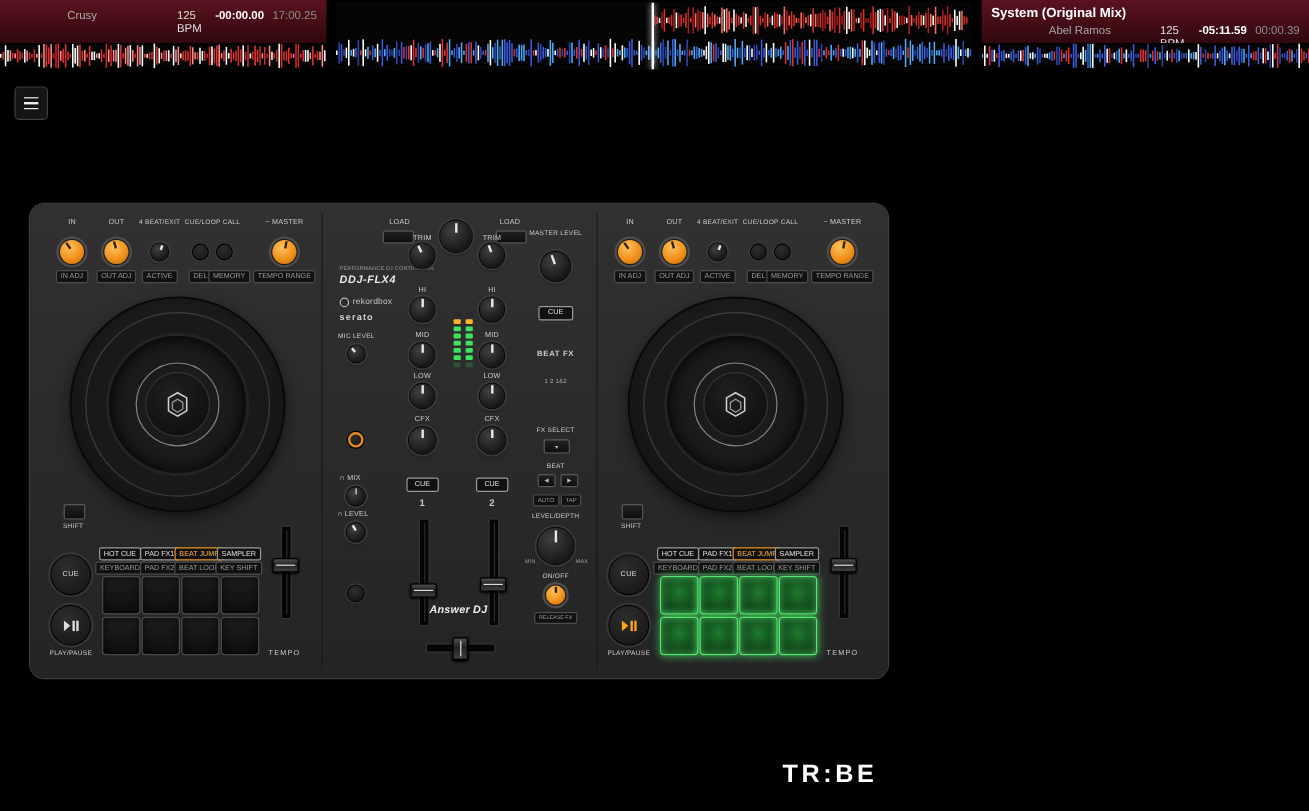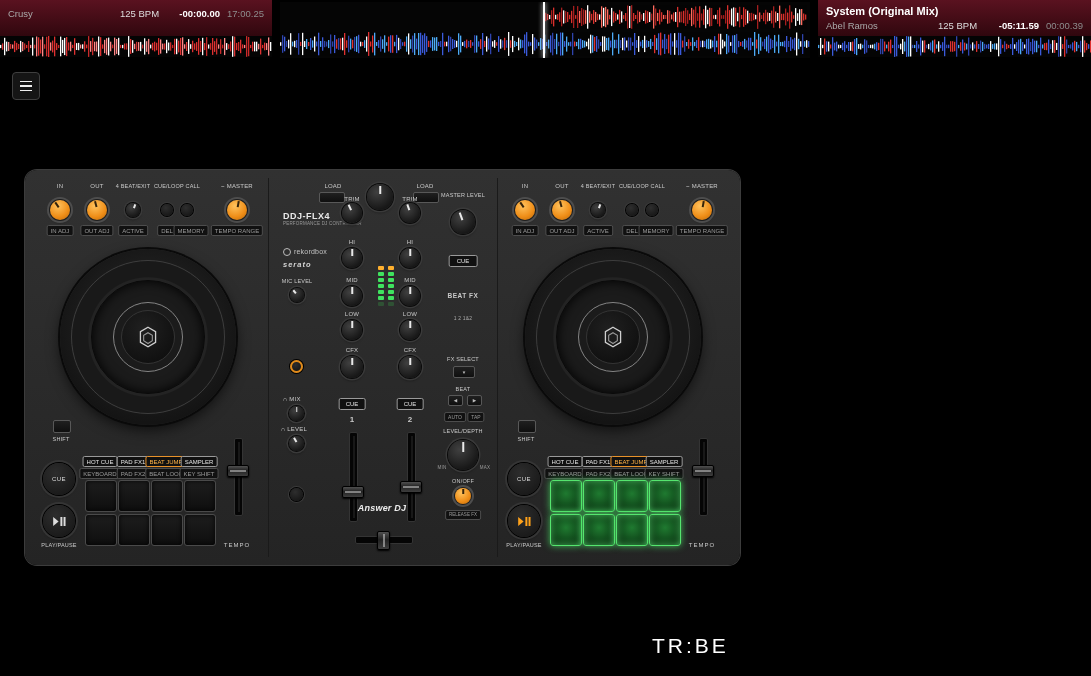--- a/index.html
+++ b/index.html
@@ -3,21 +3,21 @@
 <meta charset="utf-8">
 <style>
   html,body{margin:0;padding:0;background:#000;}
   body{font-family:"Liberation Sans",sans-serif;}
   #app{position:relative;width:1091px;height:676px;background:#000;overflow:hidden;color:#fff;}
 
   
   .deckhdr{position:absolute;height:36px;background:linear-gradient(180deg,#5a1220,#30070e);box-sizing:border-box;padding:5px 8px;overflow:hidden;}
   .deckhdr .t{font-size:11px;font-weight:bold;color:#fff;white-space:nowrap;}
   .deckhdr .meta{display:flex;align-items:baseline;margin-top:3px;font-size:9.5px;}
-  .deckhdr .artist{color:#a9a9a9;width:112px;white-space:nowrap;overflow:hidden;}
+  .deckhdr .artist{color:#a9a9a9;width:112px;white-space:nowrap;overflow:hidden;margin-left:48px;}
   .deckhdr .bpm{color:#dedede;}
   .deckhdr .times{margin-left:auto;display:flex;gap:7px;align-items:baseline;}
   .deckhdr .tm{color:#fff;font-weight:bold;}
   .deckhdr .ts{color:#8d8d8d;}
   .wave{position:absolute;overflow:hidden;background:#040404;}
 
   
   #menu-btn{position:absolute;left:12px;top:72px;width:26px;height:26px;background:#151515;border:1px solid #3f3f3f;border-radius:4px;display:flex;flex-direction:column;justify-content:center;align-items:center;gap:3px;cursor:pointer;}
   #menu-btn i{display:block;width:12px;height:1.5px;background:#eee;}
 
@@ -48,21 +48,21 @@
   .xtrack{position:absolute;height:6px;background:#050505;border:1px solid #343434;border-radius:2px;}
   .meter{position:absolute;display:flex;flex-direction:column;gap:2px;}
   .seg{width:6px;height:4px;border-radius:1px;}
   .jog{position:absolute;width:176px;height:176px;border-radius:50%;background:radial-gradient(circle at 50% 45%,#2f2f2f,#141414 72%);box-shadow:0 0 0 2px #0a0a0a,0 5px 14px rgba(0,0,0,.65);}
   .jog .r1{position:absolute;inset:11px;border-radius:50%;border:1px solid #3d3d3d;background:radial-gradient(circle,#232323 0 55%,#191919 56%);}
   .jog .r2{position:absolute;inset:31px;border-radius:50%;background:#1b1b1b;border:1px solid #0a0a0a;box-shadow:inset 0 0 12px #000;}
   .jog .r3{position:absolute;inset:53px;border-radius:50%;border:1.5px solid #848484;}
   .jog .hub{position:absolute;inset:61px;border-radius:50%;background:radial-gradient(circle at 42% 35%,#202020,#0b0b0b);border:1px solid #343434;display:flex;align-items:center;justify-content:center;}
 
   
-  #tribe-logo{position:absolute;left:652px;top:634px;font-size:21px;font-weight:400;letter-spacing:3px;color:#fff;}
+  #tribe-logo{position:absolute;left:652px;top:634px;font-size:21px;font-weight:700;letter-spacing:3px;color:#fff;}
 
   
   #sidebar{position:absolute;left:764px;top:0;width:327px;height:676px;background:#000;border-left:1px solid #1c1c1c;box-sizing:border-box;}
   #skip-link{position:absolute;right:16px;top:644px;color:#cfcfcf;font-size:11px;cursor:pointer;display:flex;align-items:center;gap:4px;}
   #skip-link .ch{font-size:13px;line-height:1;}
 </style>
 </head>
 <body>
 
 <div id="app">
@@ -855,26 +855,26 @@
     <div class="fcap" style="left:202px;top:295px;"></div>
     <div class="lbl" style="left:212px;top:372px;letter-spacing:1px;">TEMPO</div>
 
     <div class="lbl" style="left:308px;top:13px;">LOAD</div>
     <div class="sbtn" style="left:294px;top:22px;width:24px;height:9px;"></div>
     <div class="lbl" style="left:400px;top:13px;">LOAD</div>
     <div class="sbtn" style="left:388px;top:22px;width:24px;height:9px;"></div>
     <div class="knob" style="left:342px;top:14px;width:26px;height:26px;--rot:0deg;"></div>
 
     <div class="lbl" style="left:258px;top:52px;transform:none;font-size:4.5px;color:#9a9a9a;text-align:left;">PERFORMANCE DJ CONTROLLER</div>
-    <div class="lbl b" style="left:258px;top:42px;transform:none;font-size:9px;color:#e8e8e8;text-align:right;letter-spacing:.5px;">DDJ-FLX4</div>
+    <div class="lbl b" style="left:258px;top:59px;transform:none;font-size:9px;color:#e8e8e8;text-align:right;letter-spacing:.5px;font-style:italic;">DDJ-FLX4</div>
     <div style="position:absolute;left:258px;top:78px;display:flex;align-items:center;gap:3px;">
       <span style="width:6px;height:6px;border:1px solid #bbb;border-radius:50%;display:inline-block;"></span>
       <span class="lbl" style="position:static;transform:none;font-size:7px;color:#c2c2c2;">rekordbox</span>
     </div>
-    <div class="lbl b" style="left:258px;top:91px;transform:none;font-size:7.5px;color:#d5d5d5;text-align:left;letter-spacing:1px;font-style:italic;">serato</div>
+    <div class="lbl b" style="left:258px;top:91px;transform:none;font-size:7.5px;color:#d5d5d5;text-align:left;letter-spacing:1px;">serato</div>
 
     <div class="lbl" style="left:327px;top:26px;">TRIM</div>
     <div class="knob" style="left:317px;top:33px;width:20px;height:20px;--rot:-25deg;"></div>
     <div class="lbl" style="left:385px;top:26px;">TRIM</div>
     <div class="knob" style="left:375px;top:33px;width:20px;height:20px;--rot:-20deg;"></div>
 
     <div class="lbl" style="left:327px;top:69px;">HI</div>
     <div class="knob" style="left:317px;top:78px;width:20px;height:20px;--rot:0deg;"></div>
     <div class="lbl" style="left:385px;top:69px;">HI</div>
     <div class="knob" style="left:375px;top:78px;width:20px;height:20px;--rot:0deg;"></div>

